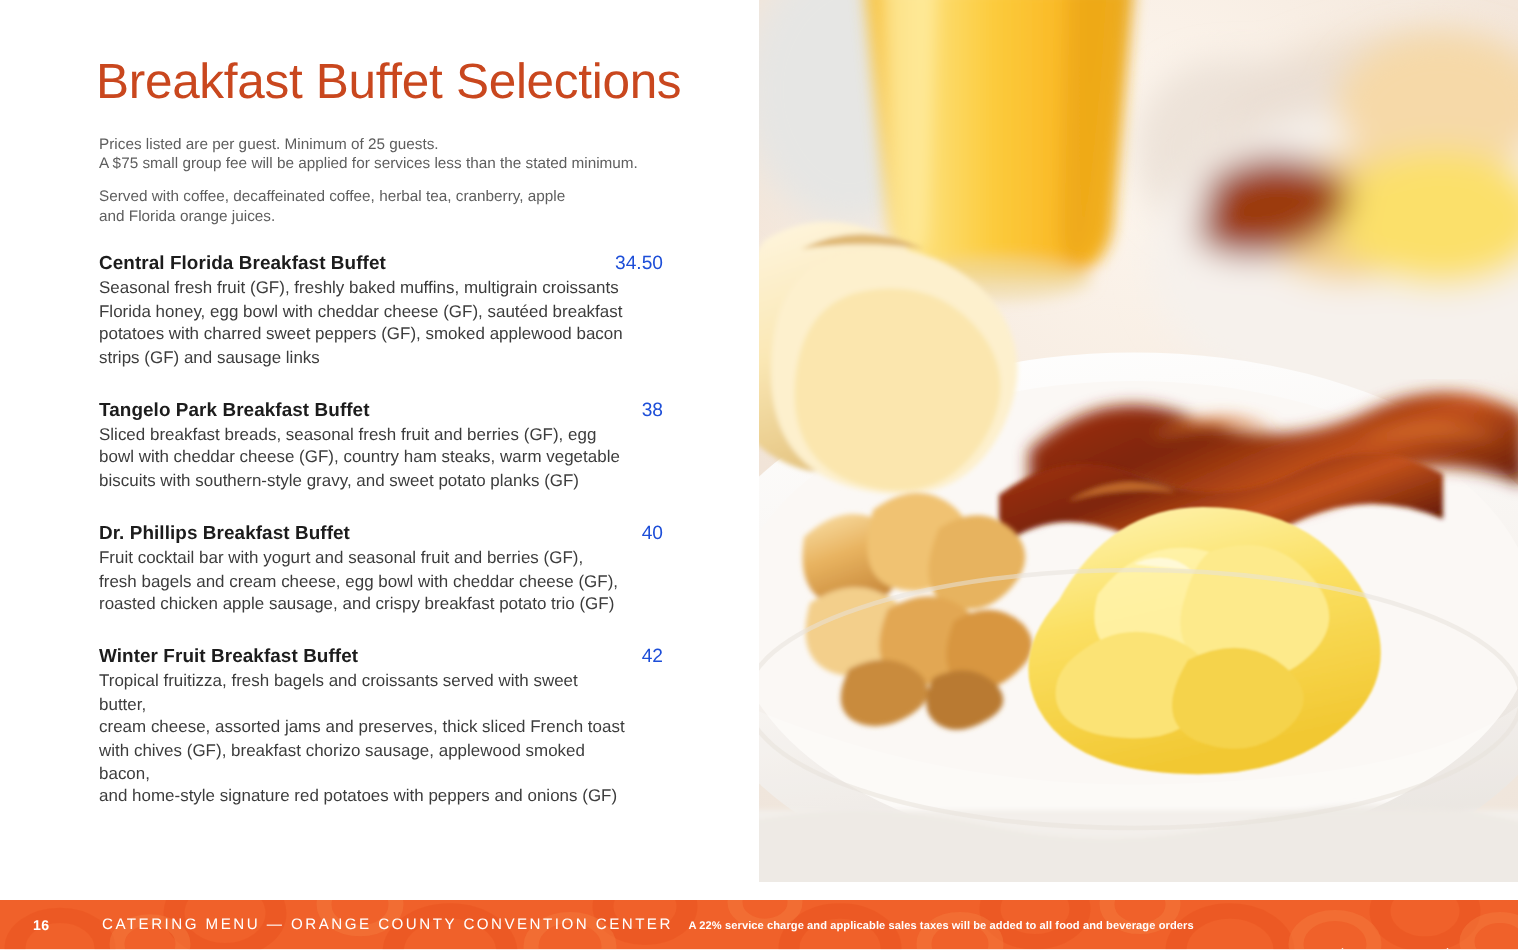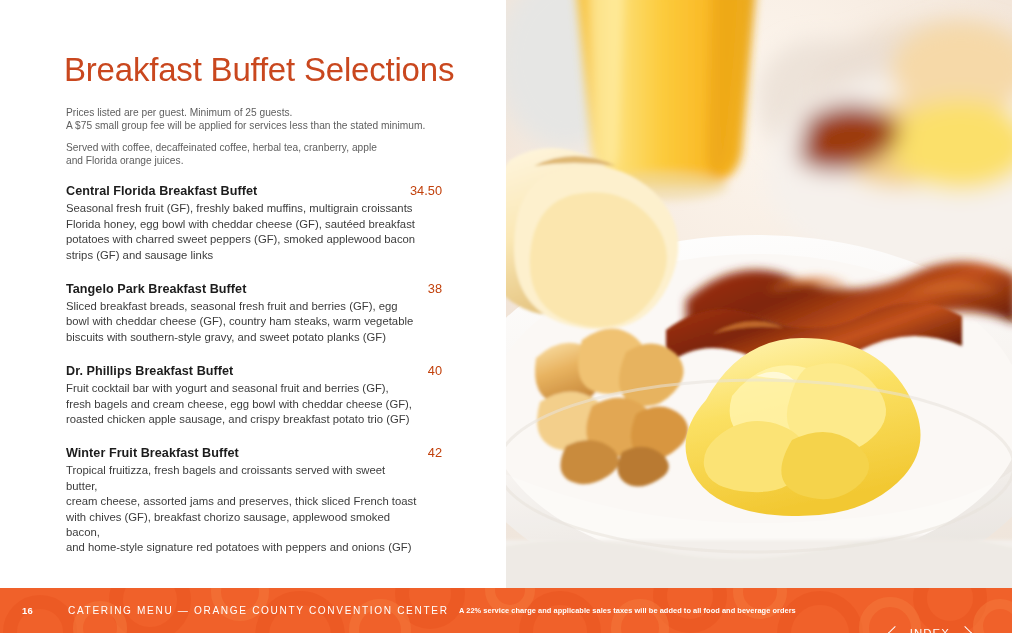--- a/index.html
+++ b/index.html
@@ -17,21 +17,21 @@
     width: 1012px;
     height: 633px;
     overflow: hidden;
     background: #ffffff;
   }
 
   
   .content {
     position: absolute;
     left: 0;
-    top: 16px;
+    top: 0;
     width: 506px;
     height: 472px;
     box-sizing: border-box;
     padding: 34px 64px 0 66px;
     background: #ffffff;
   }
 
   .page-title {
     font-size: 33px;
     line-height: 40px;
@@ -74,21 +74,21 @@
     font-size: 12.6px;
     line-height: 16px;
     font-weight: bold;
     color: #1c1c1c;
     letter-spacing: 0.05px;
   }
   .item-price {
     font-size: 12.8px;
     line-height: 16px;
     font-weight: 400;
-    color: #c2410c;
+    color: #1d4ed8;
     text-align: center;
     white-space: nowrap;
     padding-left: 10px;
   }
   .item-desc {
     font-size: 11.3px;
     line-height: 15.4px;
     color: #3c3c3c;
     letter-spacing: 0.01px;
     max-width: 352px;
@@ -106,21 +106,21 @@
     background: #efe6dc;
   }
   .photo svg { display: block; width: 100%; height: 100%; }
 
   
   .footer {
     position: absolute;
     left: 0;
     bottom: 0;
     width: 1012px;
-    height: 45px;
+    height: 33px;
     background: #f0612a;
     overflow: hidden;
   }
   .footer-pattern {
     position: absolute;
     inset: 0;
     opacity: 1;
   }
   .footer-pattern svg { display: block; width: 100%; height: 100%; }
   .footer-inner {

